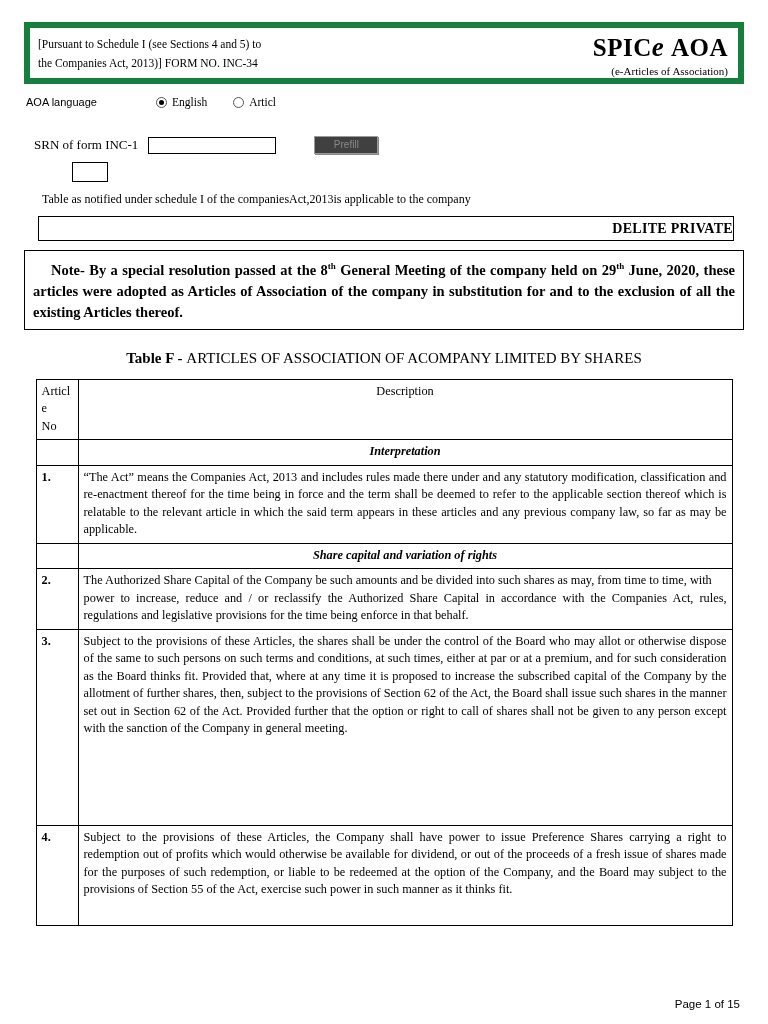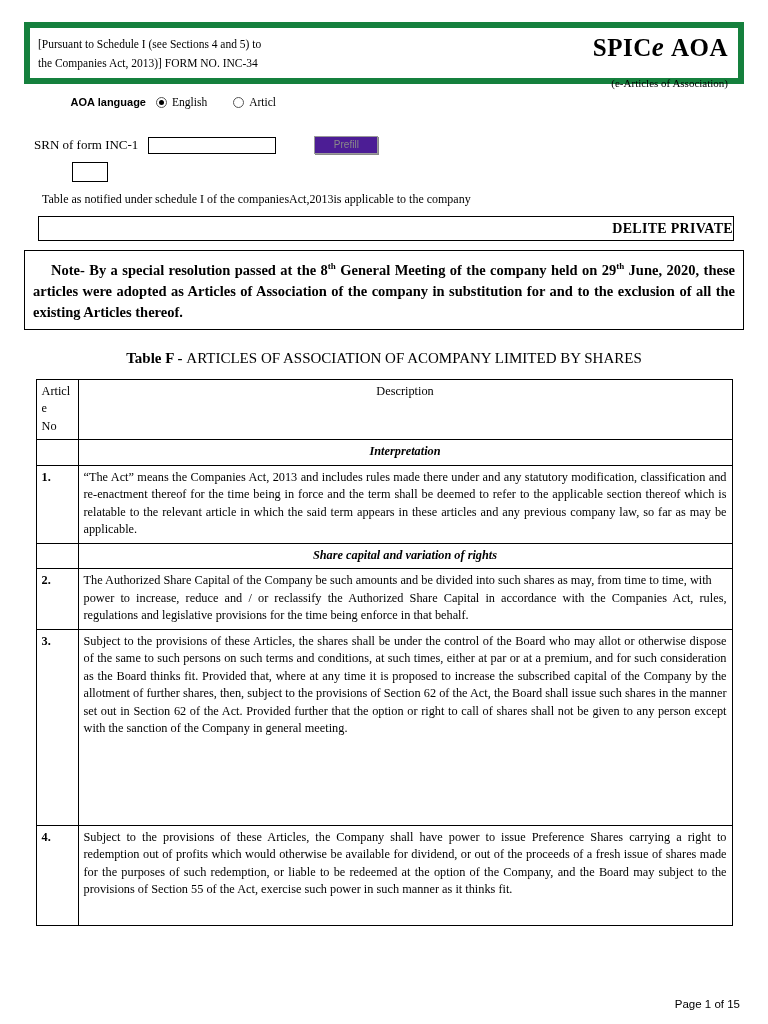--- a/index.html
+++ b/index.html
@@ -49,41 +49,40 @@
     font-weight: bold;
     letter-spacing: 0.5px;
     font-family: "Liberation Serif", serif;
   }
   .spice-title .ital {
     font-style: italic;
     font-size: 27px;
   }
   .spice-sub {
     font-size: 11px;
-    margin-top: 14px;
+    margin-top: 2px;
   }
 
   
   .form-area {
     margin-top: 12px;
     position: relative;
     height: 118px;
   }
   .aoa-lang-row {
     display: flex;
     align-items: center;
     font-size: 11.5px;
   }
   .aoa-lang-label {
-    font-weight: bold;
+    font-weight: normal;
     font-family: "Liberation Sans", sans-serif;
     font-size: 11px;
     margin-left: 2px;
     width: 120px;
-    text-align: right;
   }
   .radio-group {
     display: flex;
     align-items: center;
     gap: 26px;
     margin-left: 10px;
   }
   .radio-item {
     display: flex;
     align-items: center;
@@ -123,21 +122,21 @@
     border: 1px solid #000;
     background: #fff;
     margin-left: 10px;
     box-sizing: border-box;
   }
   .prefill-btn {
     margin-left: 38px;
     width: 62px;
     height: 16px;
     border: 1px solid #9a9a9a;
-    background: #4c1d95;
+    background: #404040;
     box-shadow: 1px 1px 0 #888;
     font-size: 10px;
     color: #8a8a8a;
     text-align: center;
     line-height: 16px;
     font-family: "Liberation Sans", sans-serif;
   }
   .small-box {
     width: 36px;
     height: 20px;

